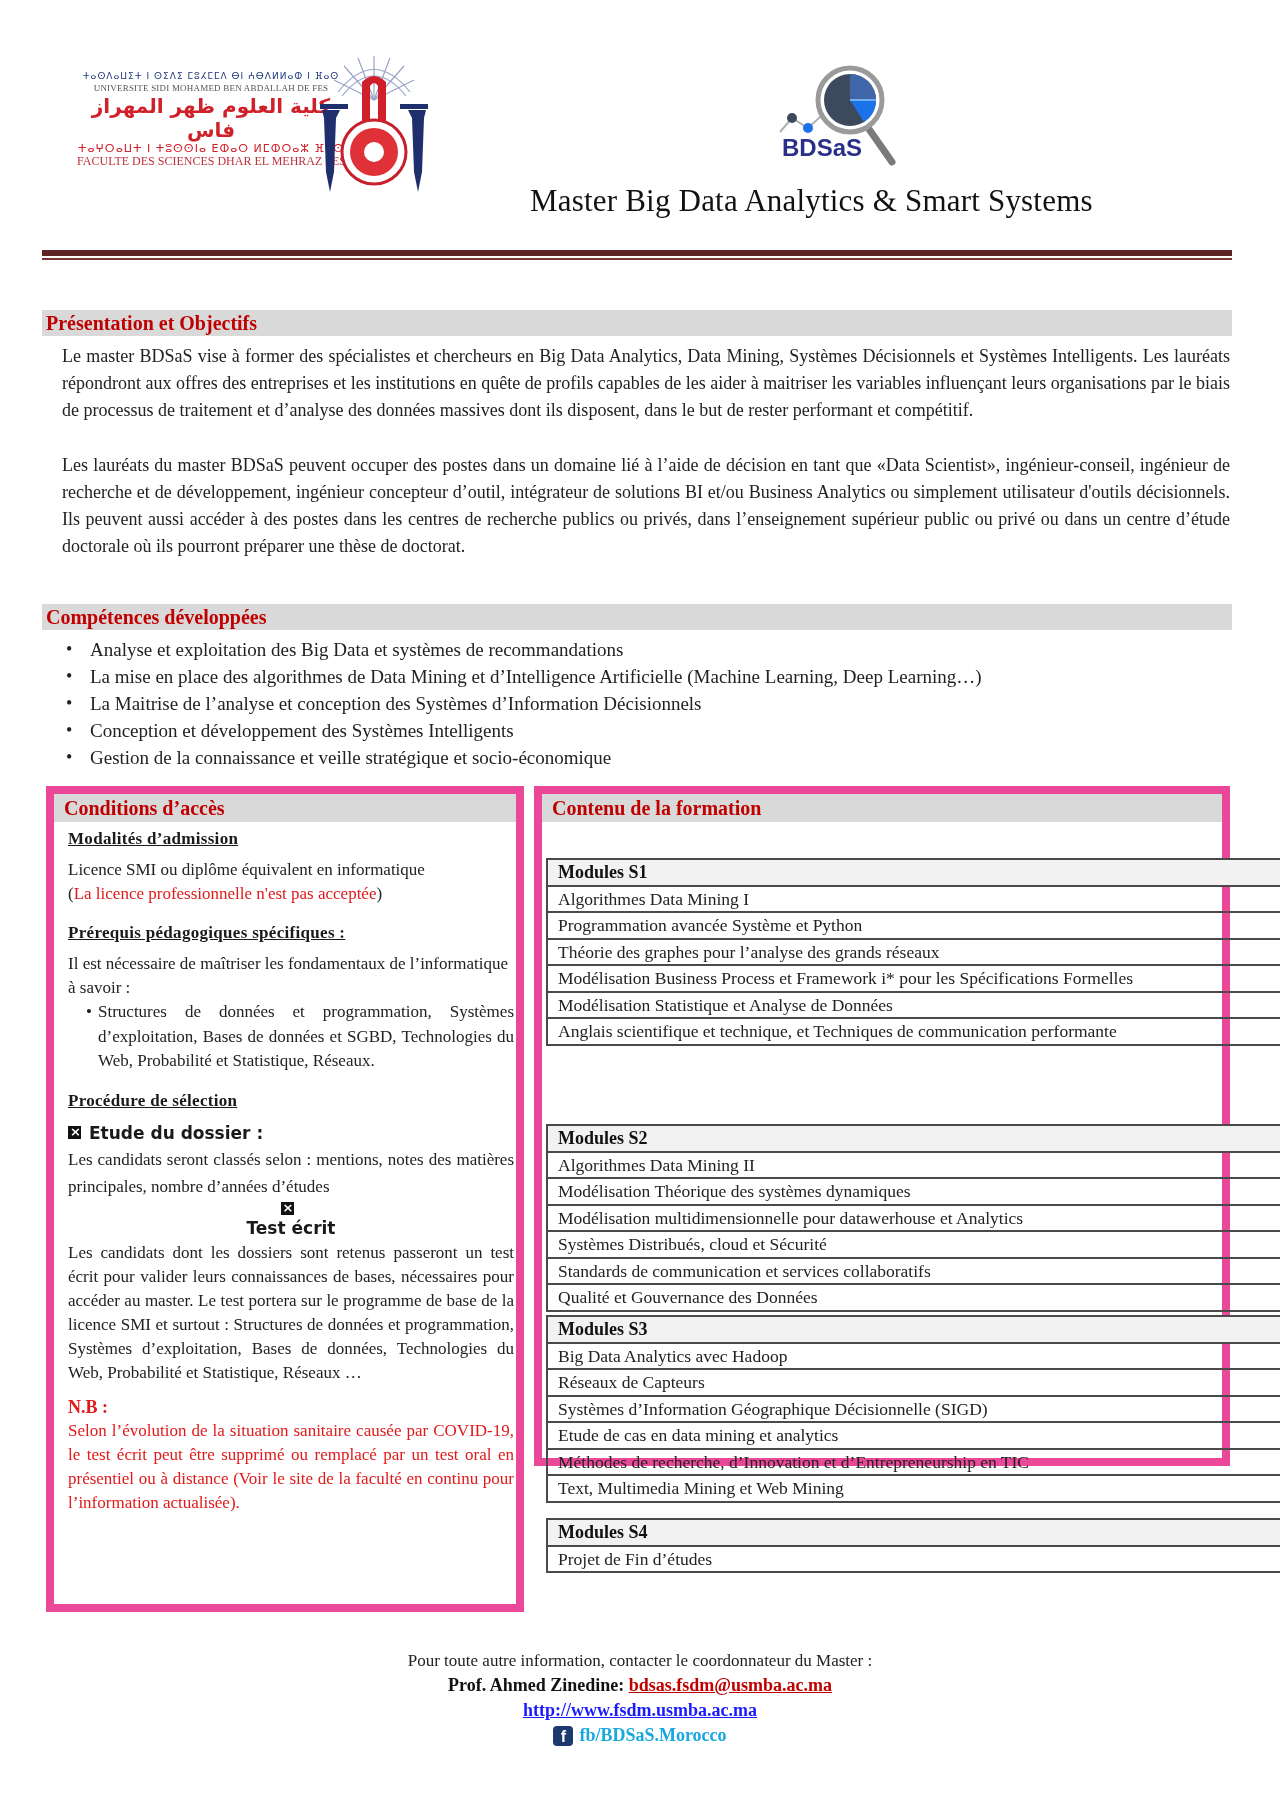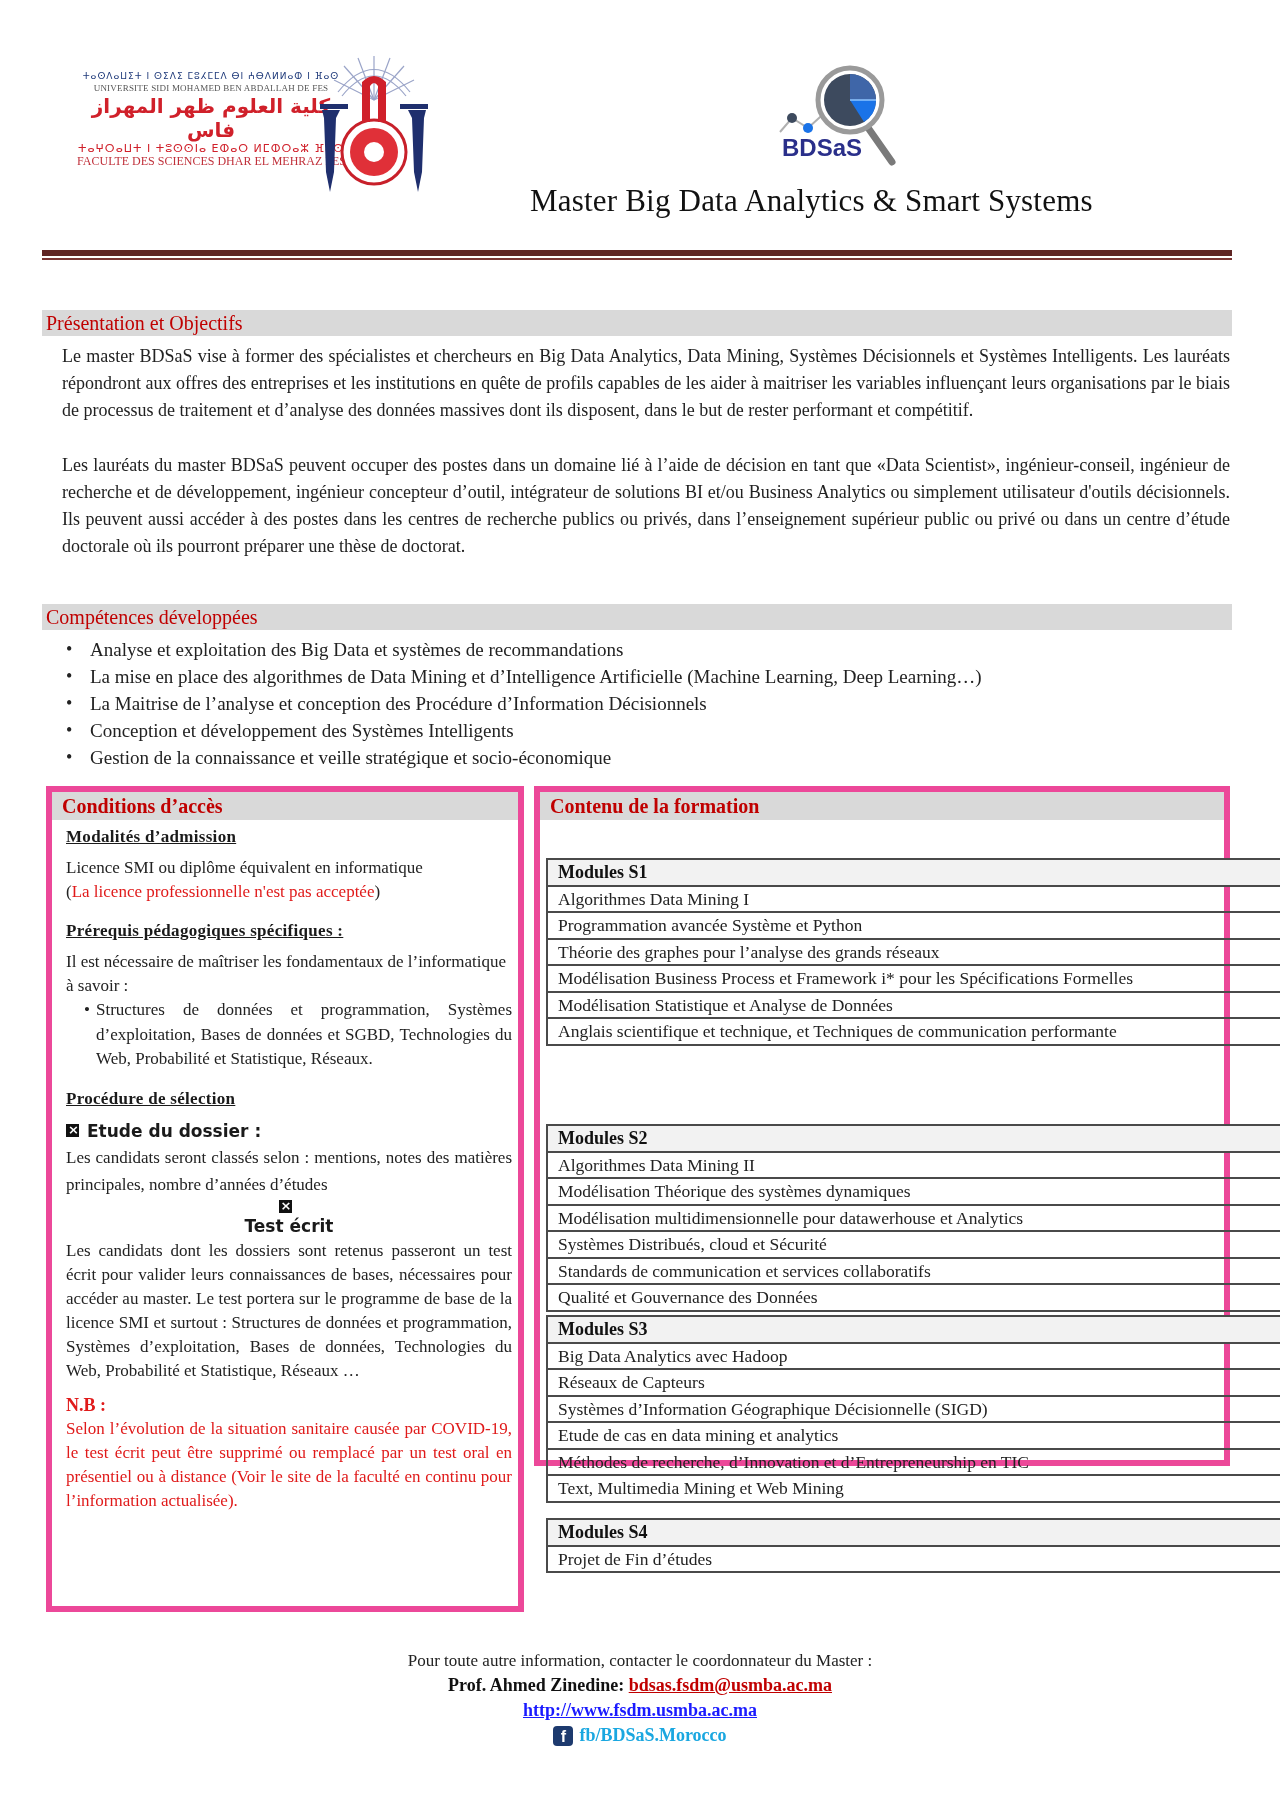--- a/index.html
+++ b/index.html
@@ -22,30 +22,30 @@
   .bdsas-word { position: absolute; left: 4px; top: 72px; font-family: "Liberation Sans", sans-serif;
                 font-weight: bold; font-size: 24px; color: #2a2f8a; }
 
   .master-title { position: absolute; left: 530px; top: 183px; font-size: 31px; color: #111;
                   letter-spacing: 0.2px; white-space: nowrap; }
   .rule-thick { position: absolute; left: 42px; top: 250px; width: 1190px; height: 6px; background: #5f2524; }
   .rule-thin { position: absolute; left: 42px; top: 258px; width: 1190px; height: 2px; background: #7a3534; }
 
   
   .sec-head { position: absolute; left: 42px; width: 1190px; height: 26px; background: #d9d9d9;
-              color: #c00000; font-weight: normal; font-size: 20px; line-height: 26px; padding-left: 4px; box-sizing: border-box; }
+              color: #c00000; font-weight: bold; font-size: 20px; line-height: 26px; padding-left: 4px; box-sizing: border-box; }
 
   .para { position: absolute; left: 62px; width: 1168px; font-size: 18px; line-height: 27px; text-align: justify; color: #222; }
 
   .comp-list { position: absolute; left: 62px; top: 636px; width: 1160px; margin: 0; padding: 0; list-style: none; }
   .comp-list li { font-size: 19px; line-height: 27px; color: #222; position: relative; padding-left: 28px; }
   .comp-list li::before { content: "\2022"; position: absolute; left: 4px; top: 0; font-size: 18px; }
 
   
-  .box { position: absolute; border: 6px solid #ec4899; box-sizing: border-box; background: #fff; }
+  .box { position: absolute; border: 8px solid #ec4899; box-sizing: border-box; background: #fff; }
   .box-head { height: 28px; background: #d9d9d9; color: #c00000; font-weight: bold; font-size: 20px;
               line-height: 28px; padding-left: 10px; }
   .left-box { left: 46px; top: 786px; width: 478px; height: 826px; }
   .right-box { left: 534px; top: 786px; width: 696px; height: 680px; }
 
   .lb-content { position: absolute; left: 14px; top: 32px; width: 446px; }
   .sub-h { font-weight: bold; font-size: 17px; text-decoration: underline; line-height: 26px; letter-spacing: 0.3px; }
   .lb-text { font-size: 17px; line-height: 24px; color: #222; text-align: justify; }
   .red { color: #e01a1a; }
   .mt6 { margin-top: 6px; }
@@ -132,21 +132,21 @@
 </div>
 
 <div class="sec-head" style="top:310px;">Présentation et Objectifs</div>
 <div class="para" style="top:343px;">Le master BDSaS vise à former des spécialistes et chercheurs en Big Data Analytics, Data Mining, Systèmes Décisionnels et Systèmes Intelligents. Les lauréats répondront aux offres des entreprises et les institutions en quête de profils capables de les aider à maitriser les variables influençant leurs organisations par le biais de processus de traitement et d’analyse des données massives dont ils disposent, dans le but de rester performant et compétitif.</div>
 <div class="para" style="top:452px;">Les lauréats du master BDSaS peuvent occuper des postes dans un domaine lié à l’aide de décision en tant que «Data Scientist», ingénieur-conseil, ingénieur de recherche et de développement, ingénieur concepteur d’outil, intégrateur de solutions BI et/ou Business Analytics ou simplement utilisateur d'outils décisionnels. Ils peuvent aussi accéder à des postes dans les centres de recherche publics ou privés, dans l’enseignement supérieur public ou privé ou dans un centre d’étude doctorale où ils pourront préparer une thèse de doctorat.</div>
 
 <div class="sec-head" style="top:604px;">Compétences développées</div>
 <ul class="comp-list">
   <li>Analyse et exploitation des Big Data et systèmes de recommandations</li>
   <li>La mise en place des algorithmes de Data Mining et d’Intelligence Artificielle (Machine Learning, Deep Learning…)</li>
-  <li>La Maitrise de l’analyse et conception des Procédure d’Information Décisionnels</li>
+  <li>La Maitrise de l’analyse et conception des Systèmes d’Information Décisionnels</li>
   <li>Conception et développement des Systèmes Intelligents</li>
   <li>Gestion de la connaissance et veille stratégique et socio-économique</li>
 </ul>
 
 <div class="box left-box">
   <div class="box-head">Conditions d’accès</div>
   <div class="lb-content">
     <div class="sub-h">Modalités d’admission</div>
     <div class="lb-text mt6">
       <span>Licence SMI ou diplôme équivalent en informatique</span><br>

